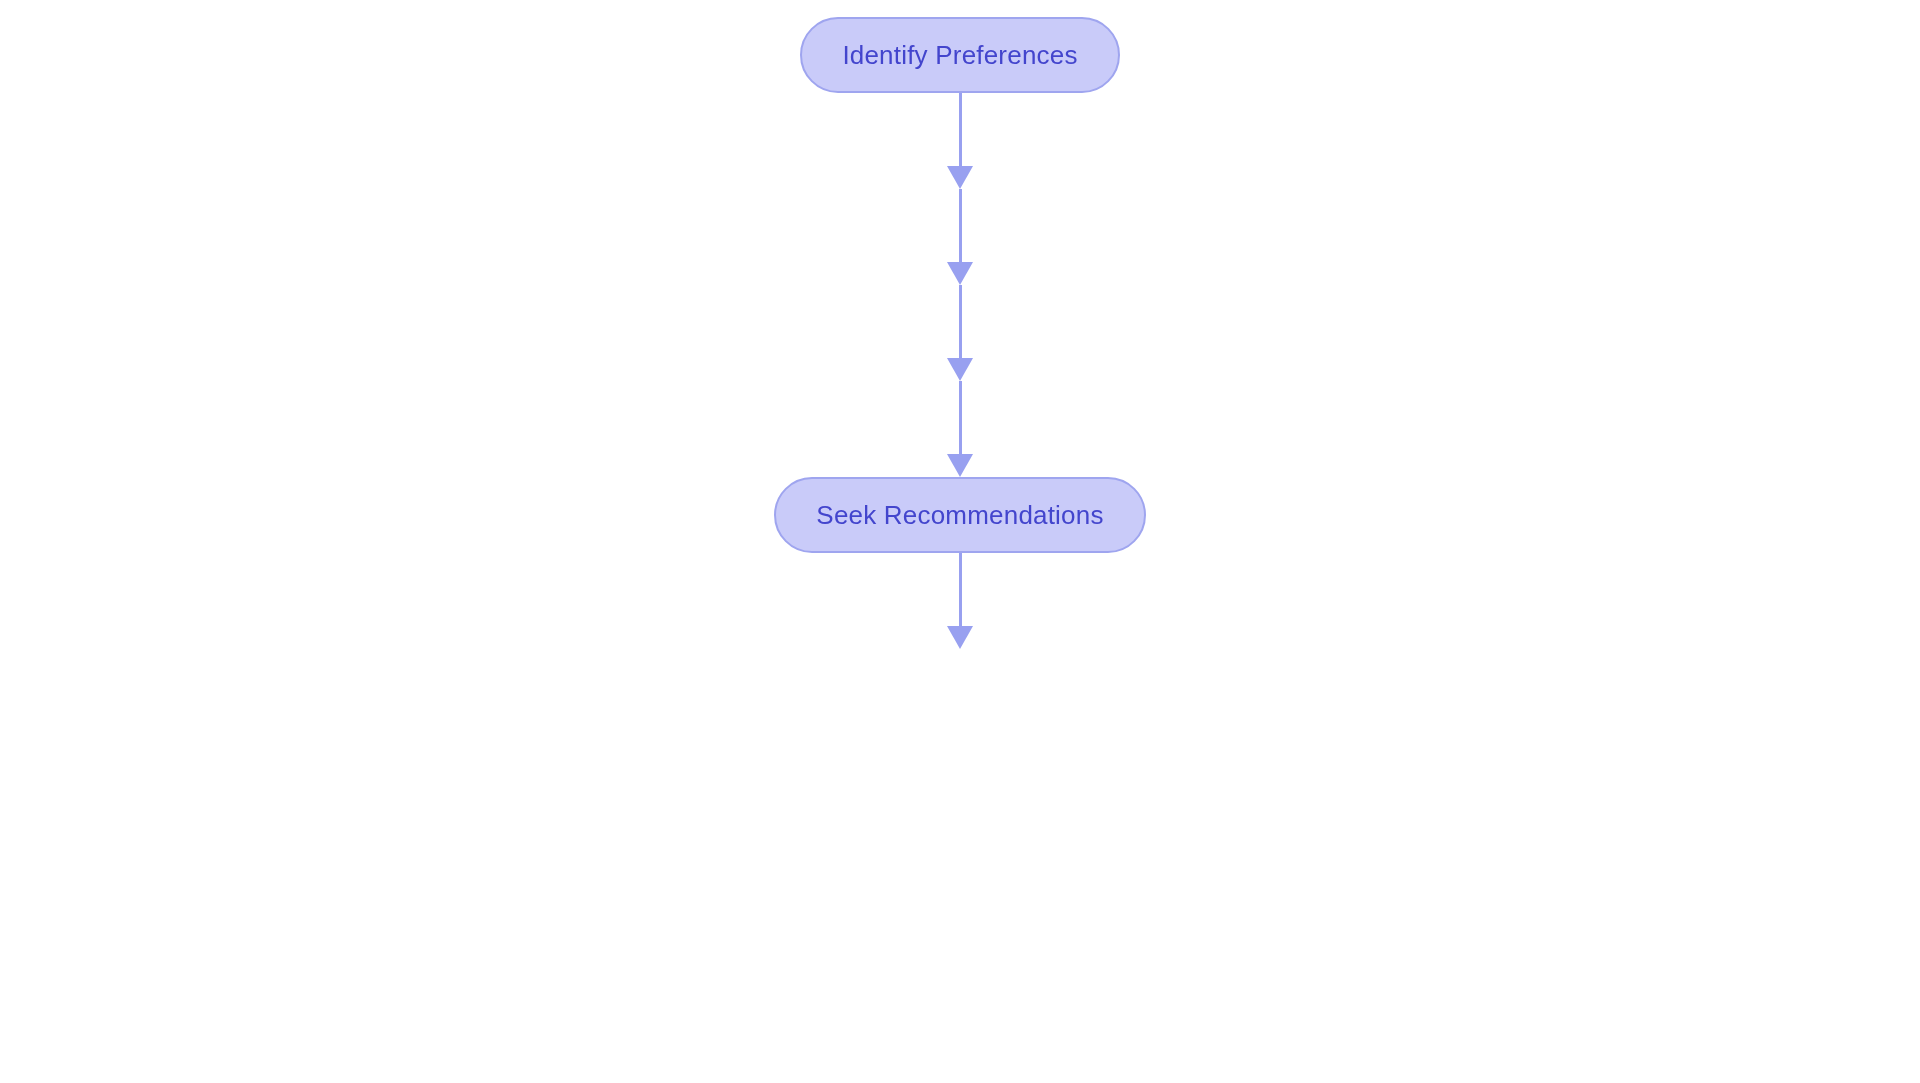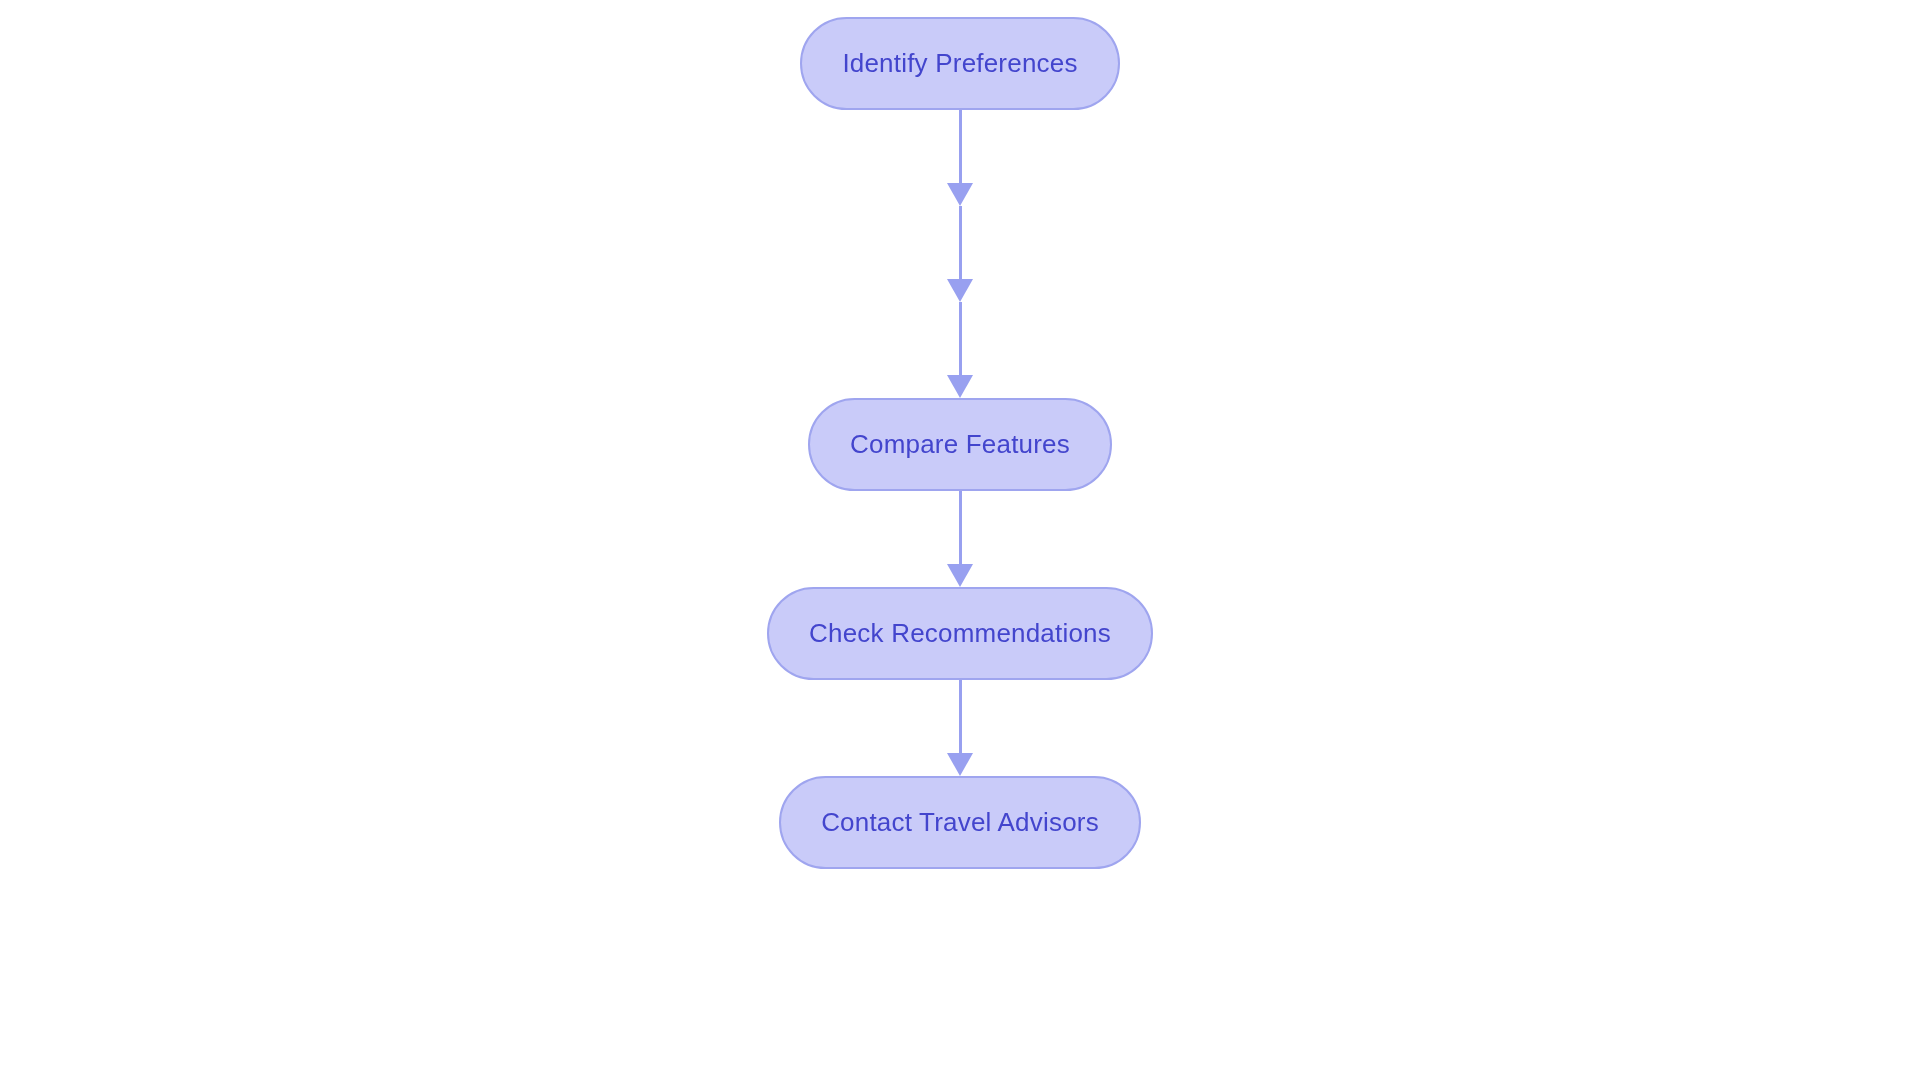--- a/index.html
+++ b/index.html
@@ -19,21 +19,21 @@
   }
   .canvas {
     width: 100%;
     height: 100%;
     display: flex;
     flex-direction: column;
     align-items: center;
     padding-top: 17px;
   }
   .node {
-    height: 93px;
+    height: 76px;
     min-width: 280px;
     padding: 0 40px;
     border: 2px solid var(--node-border);
     border-radius: 49px;
     background: var(--node-fill);
     color: var(--node-text);
     display: flex;
     align-items: center;
     justify-content: flex-end;
     font-size: 26px;
@@ -81,35 +81,29 @@
     <div class="shaft"></div>
     <div class="head"></div>
   </div>
 
 
   <div class="arrow">
     <div class="shaft"></div>
     <div class="head"></div>
   </div>
 
+
+  <div class="arrow">
+    <div class="shaft"></div>
+    <div class="head"></div>
+  </div>
+
   <div class="node">
-    <span>Compare Features</span>
+    <span>Seek Recommendations</span>
   </div>
 
   <div class="arrow">
     <div class="shaft"></div>
     <div class="head"></div>
   </div>
 
-  <div class="node">
-    <span>Check Recommendations</span>
-  </div>
-
-  <div class="arrow">
-    <div class="shaft"></div>
-    <div class="head"></div>
-  </div>
-
-  <div class="node">
-    <span>Contact Travel Advisors</span>
-  </div>
 
 </div>
 
 </body></html>

